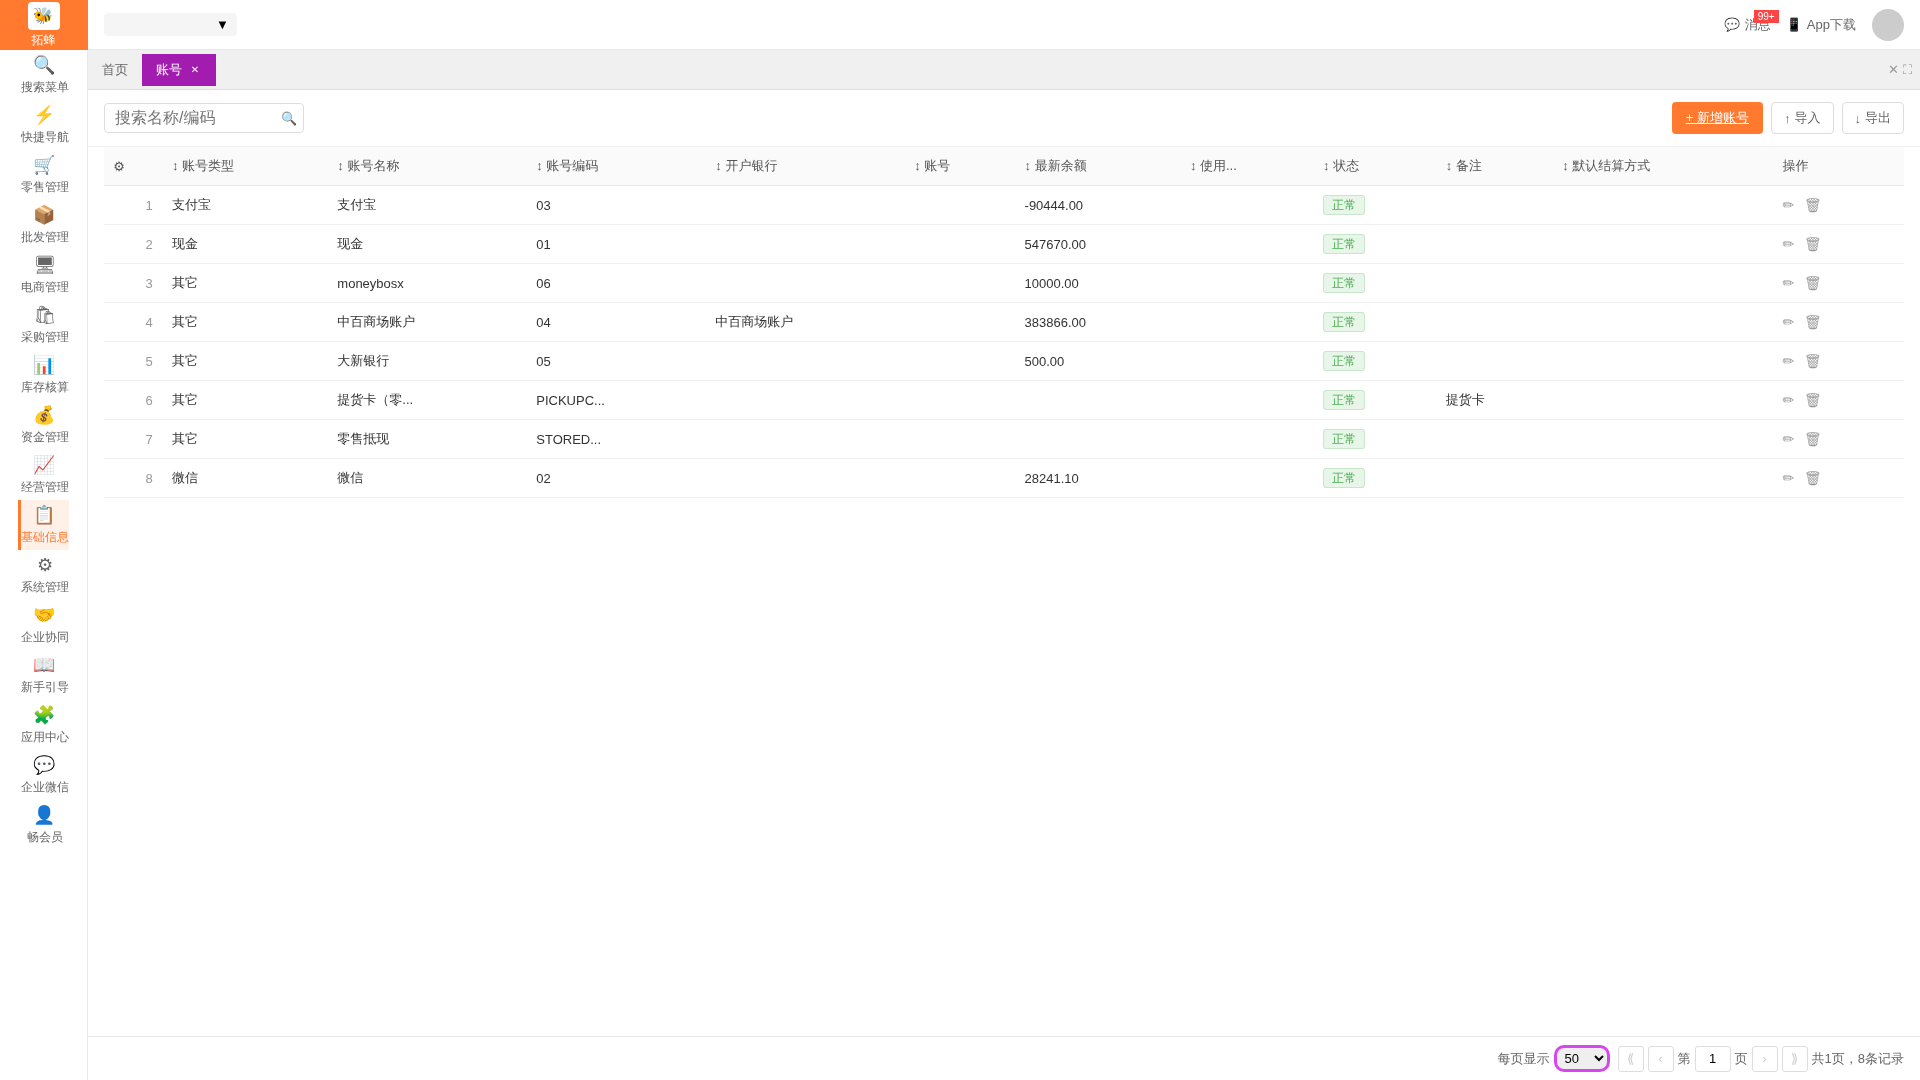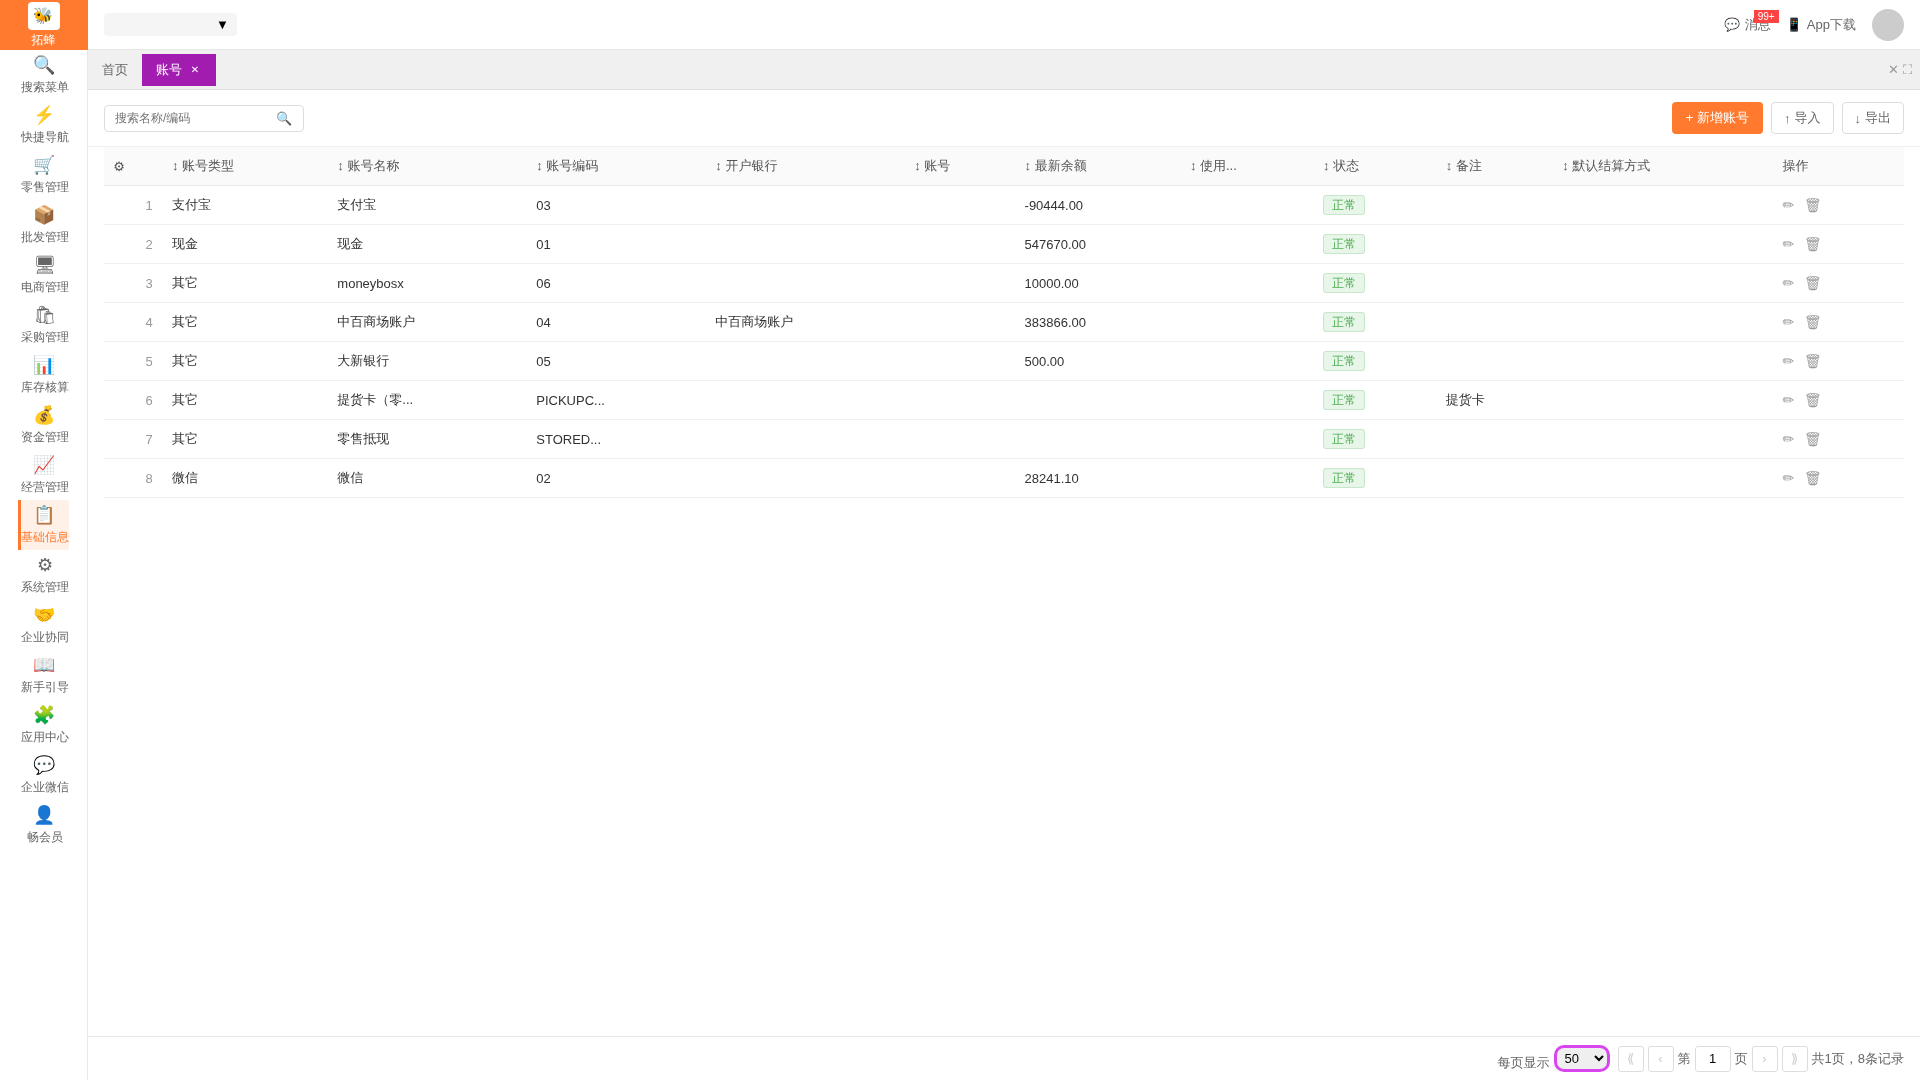--- a/index.html
+++ b/index.html
@@ -207,39 +207,40 @@
       align-items: center;
       border: 1px solid #ddd;
       border-radius: 4px;
       padding: 5px 10px;
       gap: 6px;
       width: 200px;
     }
     .search-box input {
       border: none;
       outline: none;
-      font-size: 12px;
+      font-size: 16px;
       color: #999;
       width: 160px;
     }
     .btn-group {
       display: flex;
       gap: 8px;
     }
     .btn-primary {
       background: #ff7a2f;
       color: white;
       border: none;
       border-radius: 4px;
       padding: 6px 14px;
       cursor: pointer;
       font-size: 13px;
       display: flex;
       align-items: center;
       gap: 4px;
+      text-decoration: underline;
     }
     .btn-default {
       background: white;
       color: #666;
       border: 1px solid #ddd;
       border-radius: 4px;
       padding: 6px 12px;
       cursor: pointer;
       font-size: 13px;
       display: flex;
@@ -307,21 +308,21 @@
       align-items: center;
       justify-content: flex-end;
       padding: 0 16px;
       gap: 8px;
       font-size: 13px;
       color: #666;
       flex-shrink: 0;
     }
     .footer .page-size-select {
       display: flex;
-      align-items: flex-end;
+      align-items: center;
       gap: 4px;
     }
     .page-size-select select {
       border: 3px solid #d946ef;
       border-radius: 10px;
       padding: 2px 4px;
       font-size: 13px;
       outline: none;
     }
     .pagination {

